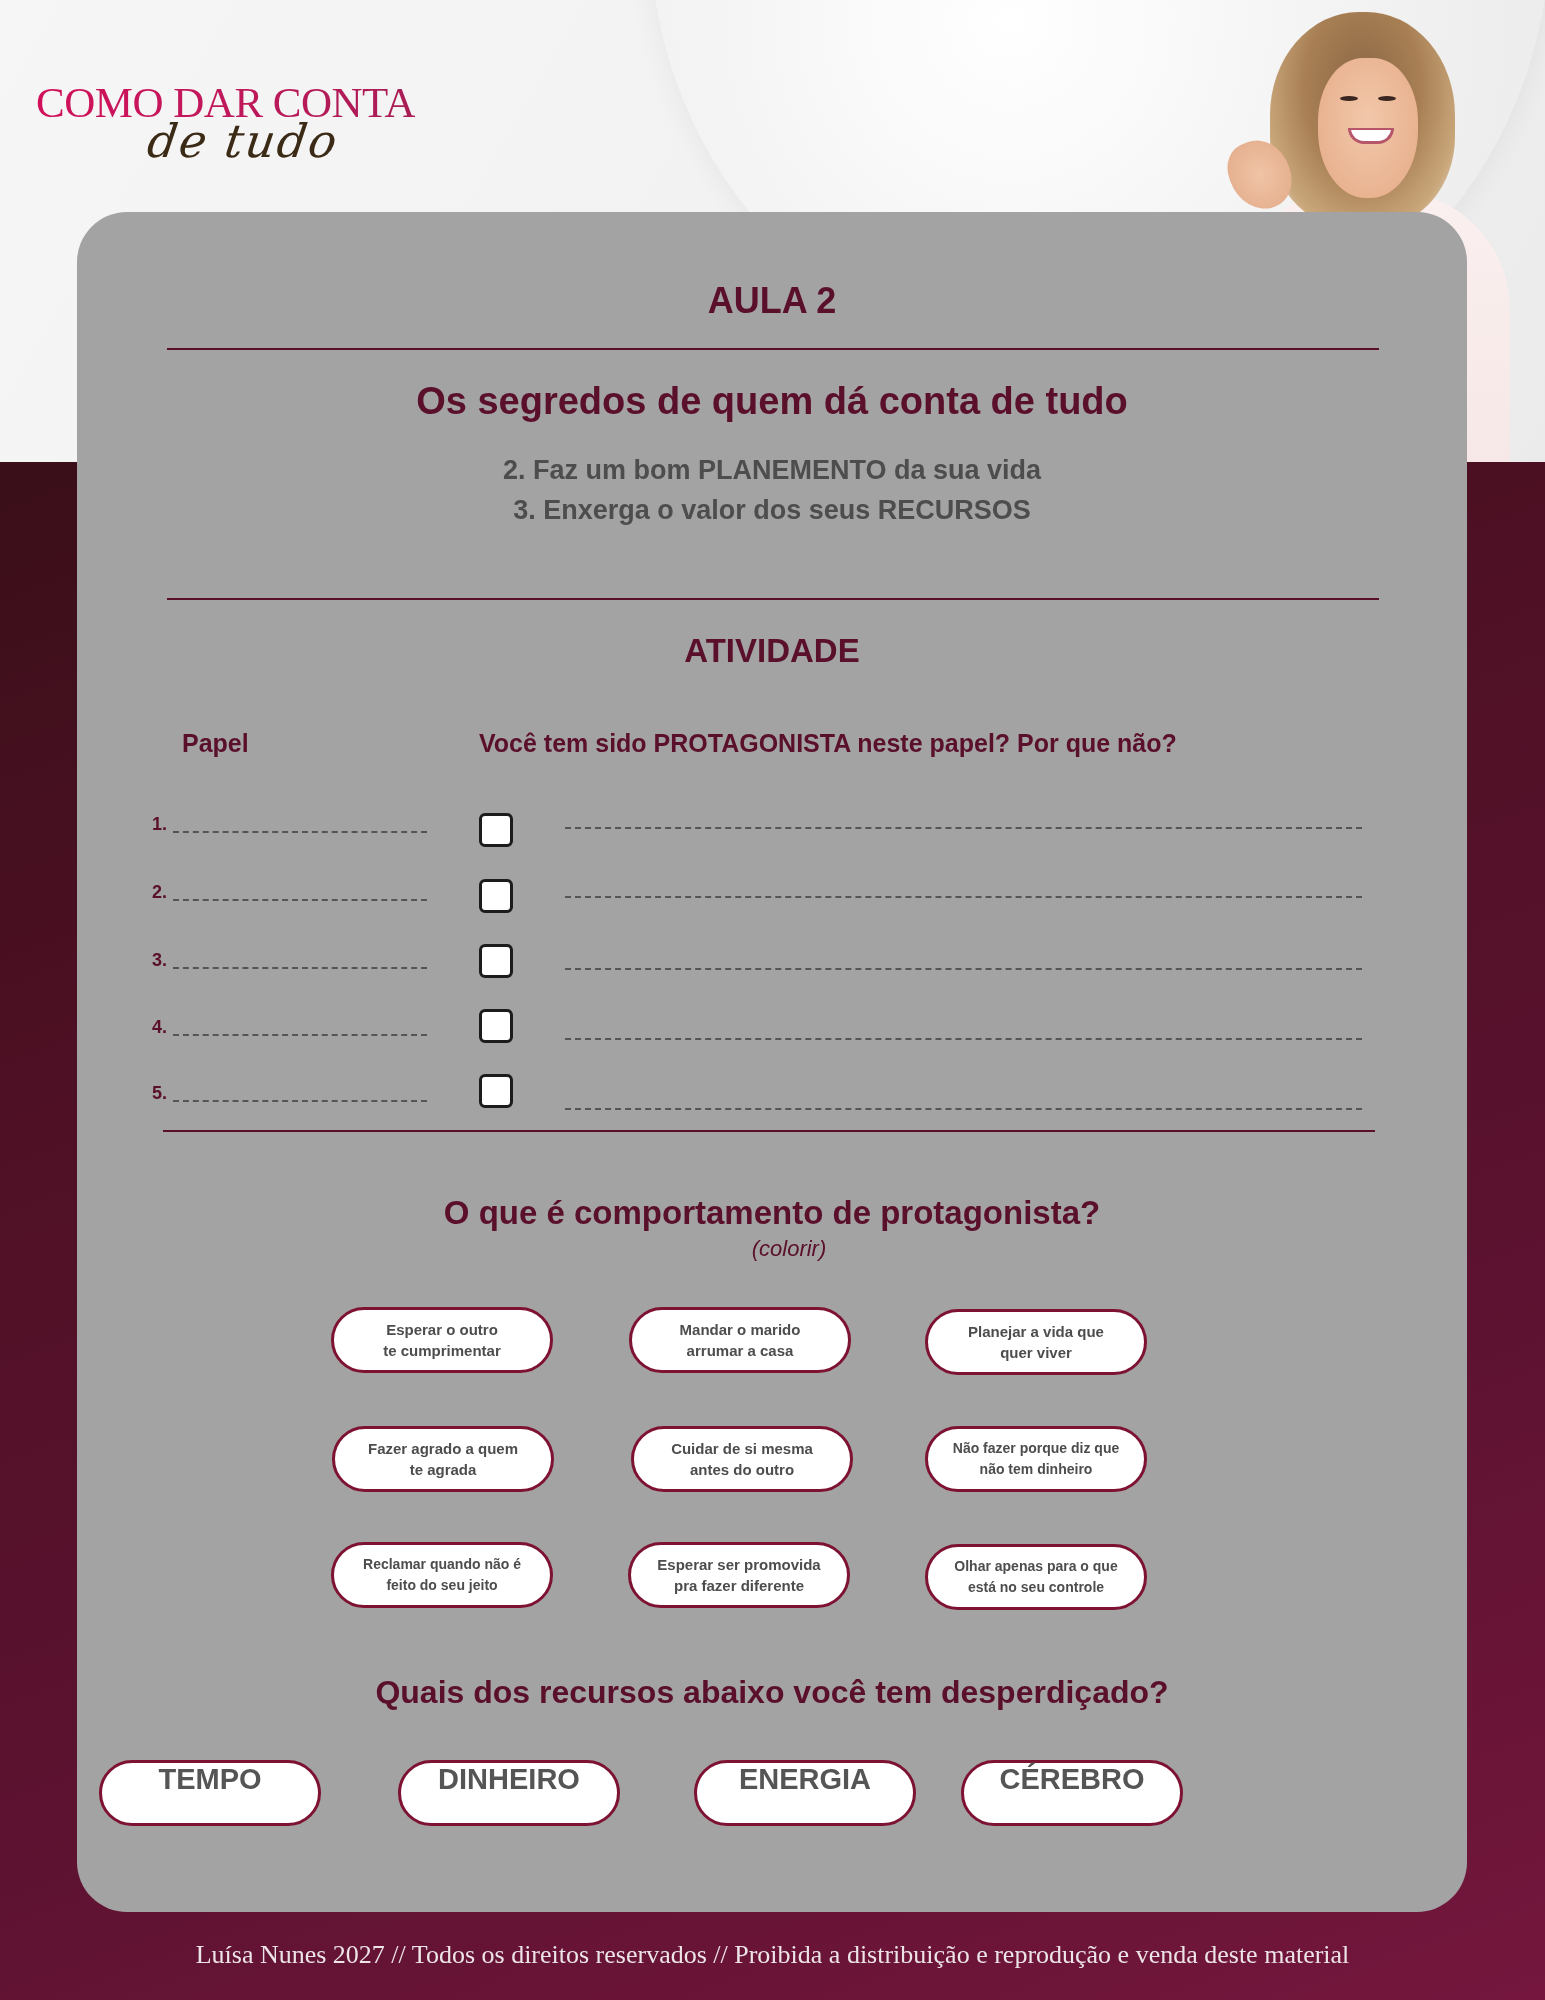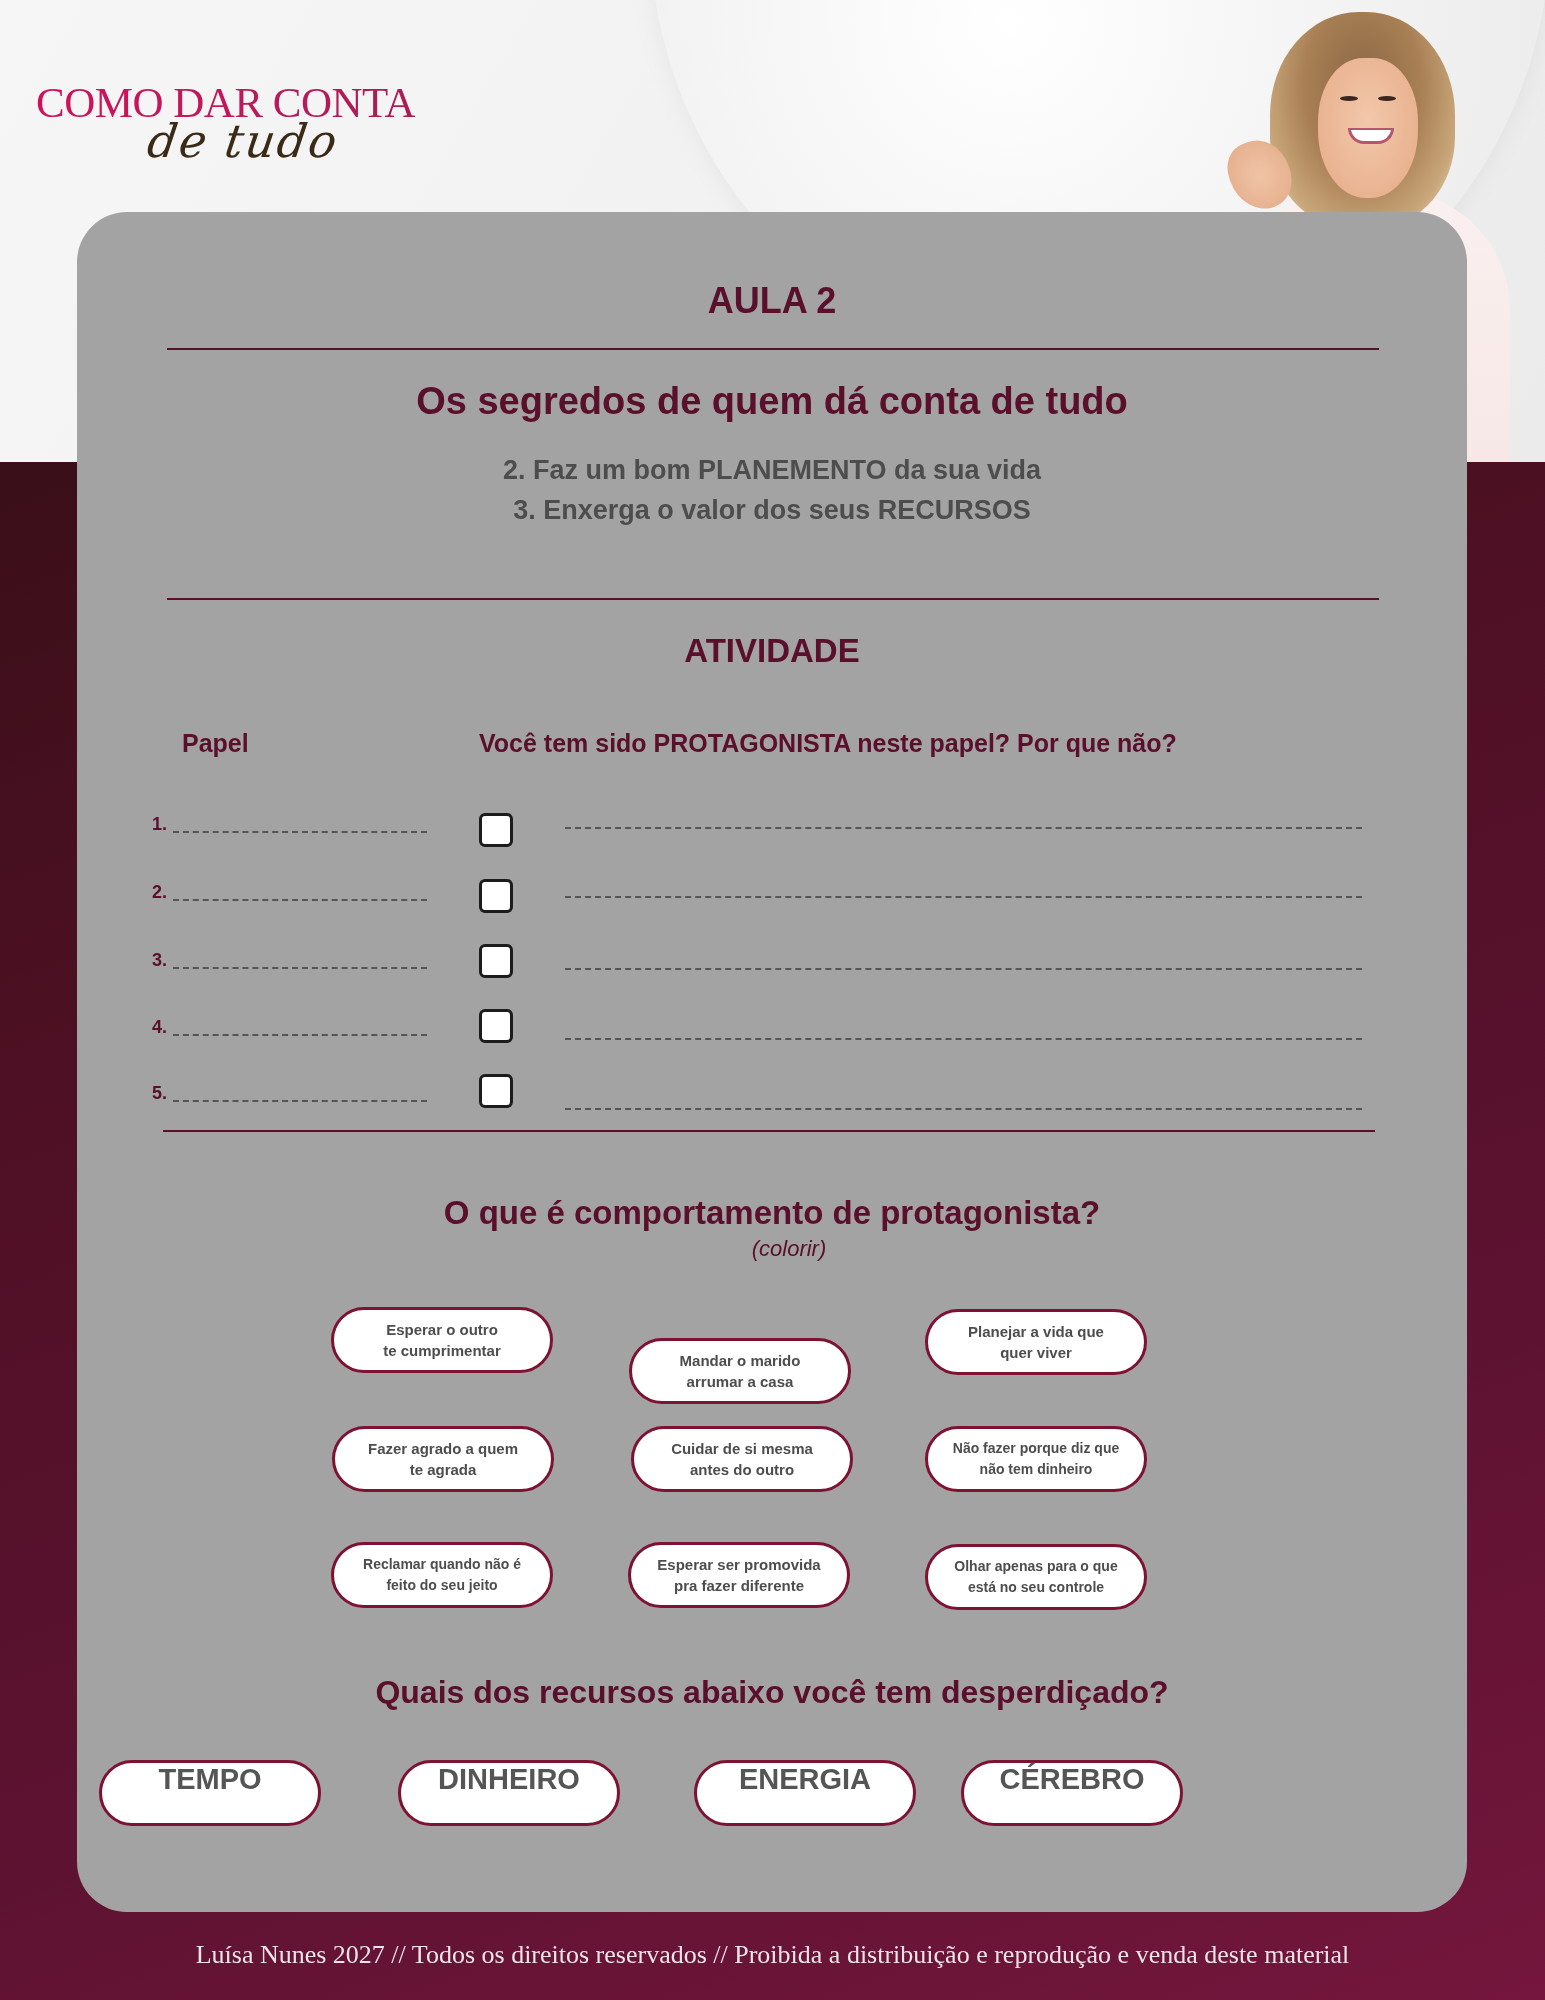--- a/index.html
+++ b/index.html
@@ -198,21 +198,21 @@
 
   <div class="rule" style="left:86px; top:918px; width:1212px;"></div>
 
   <div class="abs center maroon q2">O que é comportamento de protagonista?</div>
   <div class="abs center colorir">(colorir)</div>
 
   <div class="pill" style="left:254px; top:1095px;">
       <span style="white-space:pre-line;">Esperar o outro
 te cumprimentar</span>
     </div>
-  <div class="pill" style="left:552px; top:1095px;margin-top:31px;">
+  <div class="pill" style="left:552px; top:1095px;">
       <span style="white-space:pre-line;">Mandar o marido
 arrumar a casa</span>
     </div>
   <div class="pill" style="left:848px; top:1097px;">
       <span style="white-space:pre-line;">Planejar a vida que
 quer viver</span>
     </div>
 
   <div class="pill" style="left:255px; top:1214px;">
       <span style="white-space:pre-line;">Fazer agrado a quem

